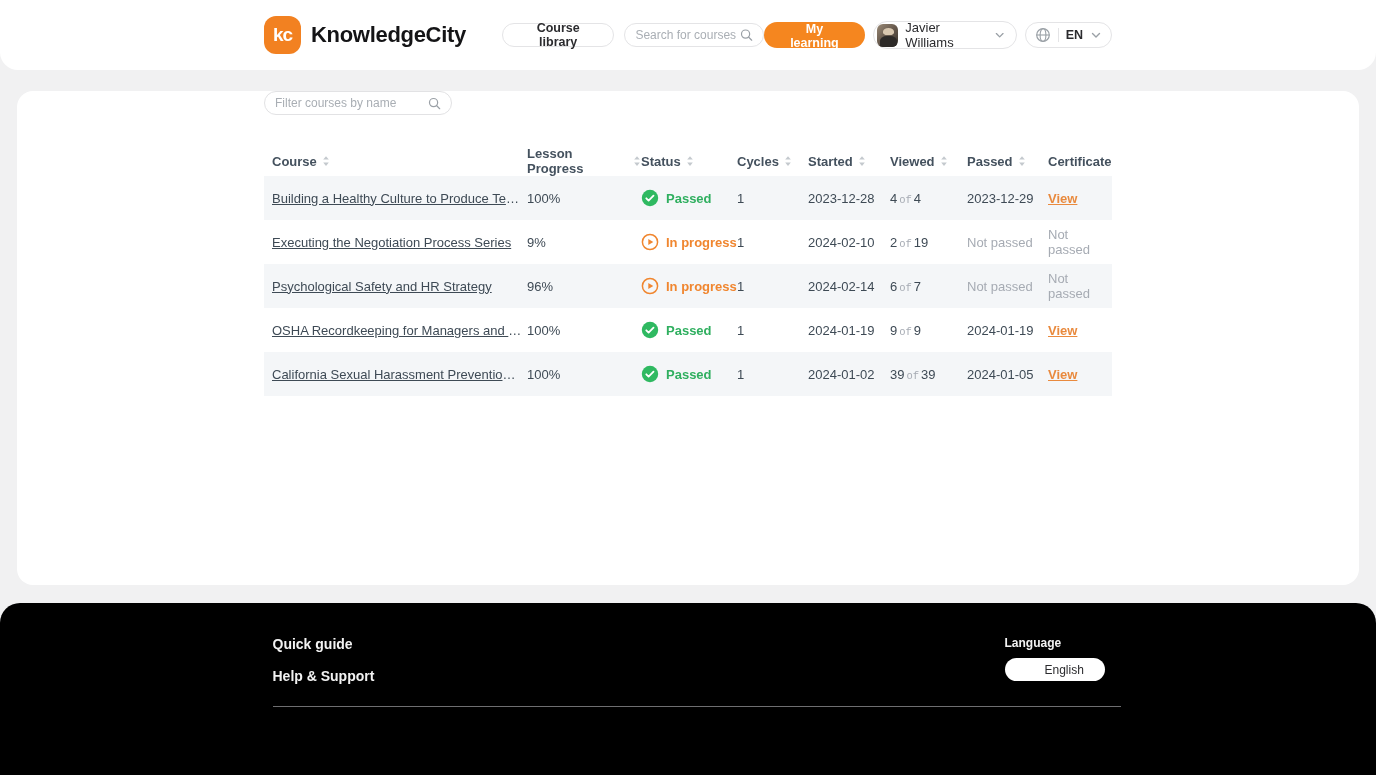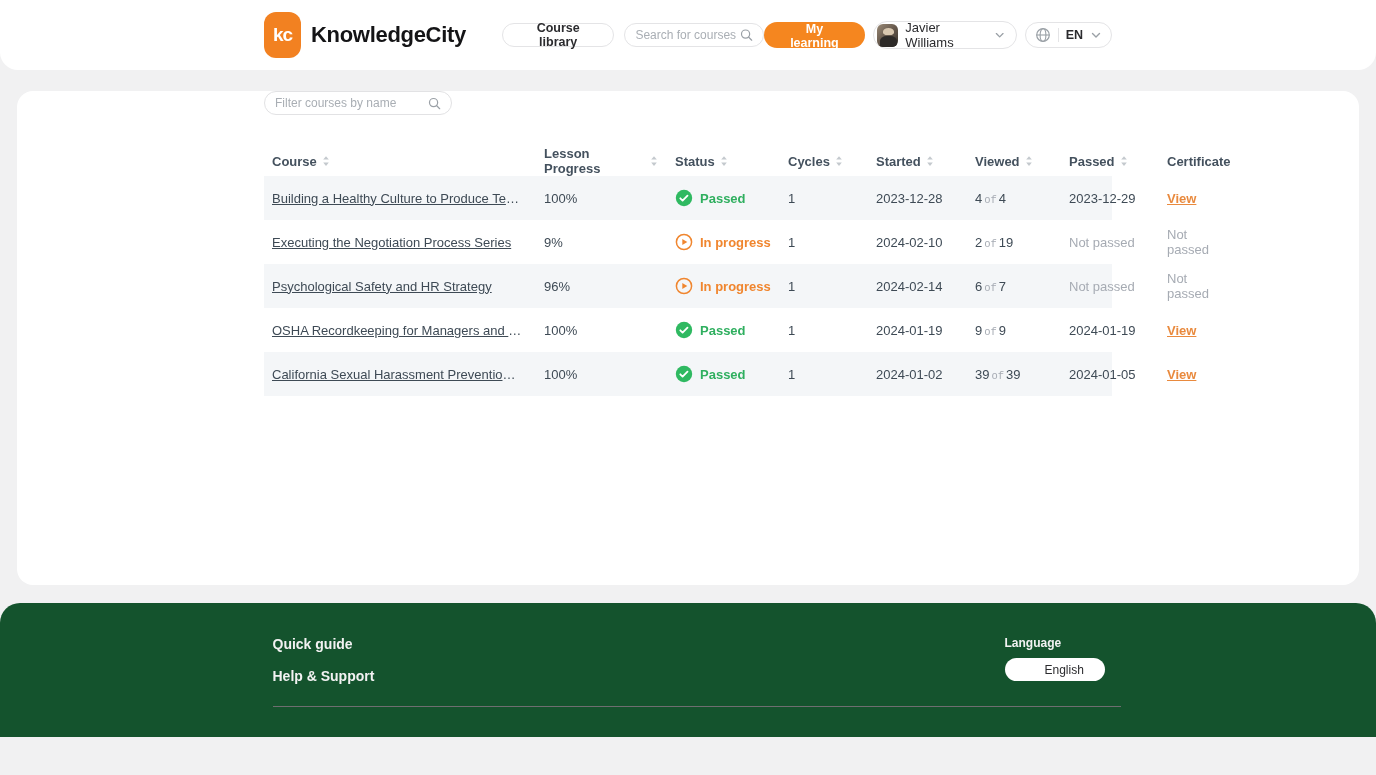--- a/index.html
+++ b/index.html
@@ -12,21 +12,21 @@
   }
   .container { width:848px; margin:0 auto; }
 
   
   .topbar {
     height:70px; background:#FFFFFF;
     border-radius:0 0 18px 18px;
   }
   .topbar .container { display:flex; align-items:center; height:100%; }
   .logo-box {
-    width:38px; height:46px; background:#F28121; border-radius:12px;
+    width:38px; height:38px; background:#F28121; border-radius:12px;
     display:flex; align-items:center; justify-content:center;
     color:#fff; font-weight:bold; font-size:19px; letter-spacing:-1px;
   }
   .brand { font-size:22px; font-weight:bold; color:#141416; margin-left:10px; letter-spacing:-0.3px; }
   .pill {
     display:inline-flex; align-items:center; border:1px solid #E4E4E6;
     border-radius:13px; background:#fff; height:24px; font-size:12.5px; color:#2B2B2E;
     cursor:pointer;
   }
   .course-library { margin-left:36px; padding:0 14px; font-weight:700; }
@@ -84,42 +84,41 @@
     border:none; outline:none; width:150px; font-size:12px;
     font-family:"Liberation Sans", sans-serif; color:#444; background:transparent;
   }
 
   
   .table { margin-top:31px; }
   .trow {
     display:grid;
     grid-template-columns:263px 114px 96px 71px 82px 77px 81px 1fr;
     align-items:center;
-    gap:17px;
   }
   .thead { height:30px; font-size:13px; font-weight:700; color:#44515E; }
   .thead .cell { display:flex; align-items:center; gap:5px; }
   .cell:first-child { padding-left:8px; }
   .sort-icon { display:inline-flex; cursor:pointer; }
   .tbody .trow { height:44px; font-size:13px; color:#3E4A55; }
   .tbody .trow:nth-child(odd) { background:#F4F6F8; }
   .course-link {
     color:#3E4A55; text-decoration:underline; cursor:pointer;
     white-space:nowrap; overflow:hidden; text-overflow:ellipsis; display:block; max-width:250px;
   }
   .status-cell { display:flex; align-items:center; gap:7px; font-weight:600; }
   .status-passed { color:#2FAF5F; }
   .status-progress { color:#F0862F; }
   .of-word { font-size:10.5px; color:#A6ABB3; padding:0 2px;font-family:Liberation Mono, monospace; }
   .muted { color:#A6ABB3; }
   .view-link { color:#E98A3E; font-weight:600; text-decoration:underline; cursor:pointer; font-size:13px; }
 
   
   .footer {
-    margin-top:18px; height:134px; background:#14532d;
+    margin-top:18px; height:173px; background:#000000;
     border-radius:20px 20px 0 0; color:#fff;padding-left:17px;
   }
   .footer .container { position:relative; padding-top:33px; }
   .footer-link { display:block; font-size:14px; font-weight:600; color:#F2F2F2; margin-bottom:16px; cursor:pointer; width:max-content; }
   .lang-block { position:absolute; right:16px; top:33px; }
   .lang-label { font-size:12px; font-weight:700; color:#F2F2F2; margin-bottom:8px; }
   .lang-select {
     width:100px; height:23px; background:#fff; border-radius:12px;
     display:flex; align-items:center; padding:0 8px; gap:16px; cursor:pointer;
   }

